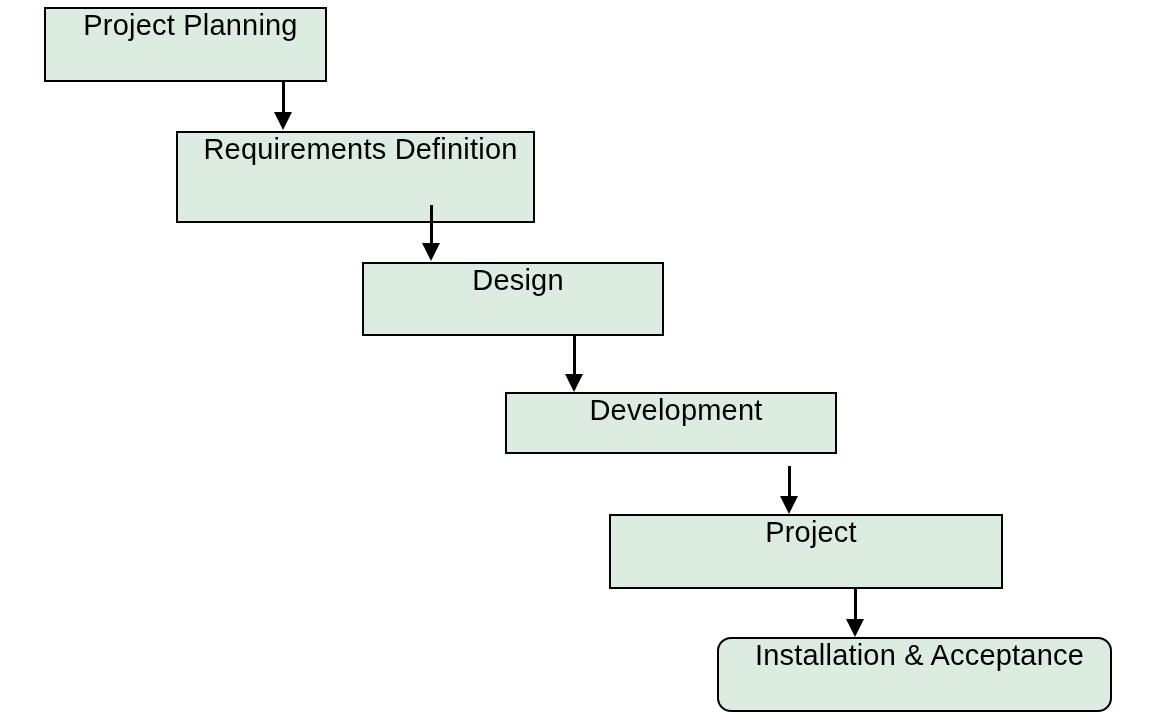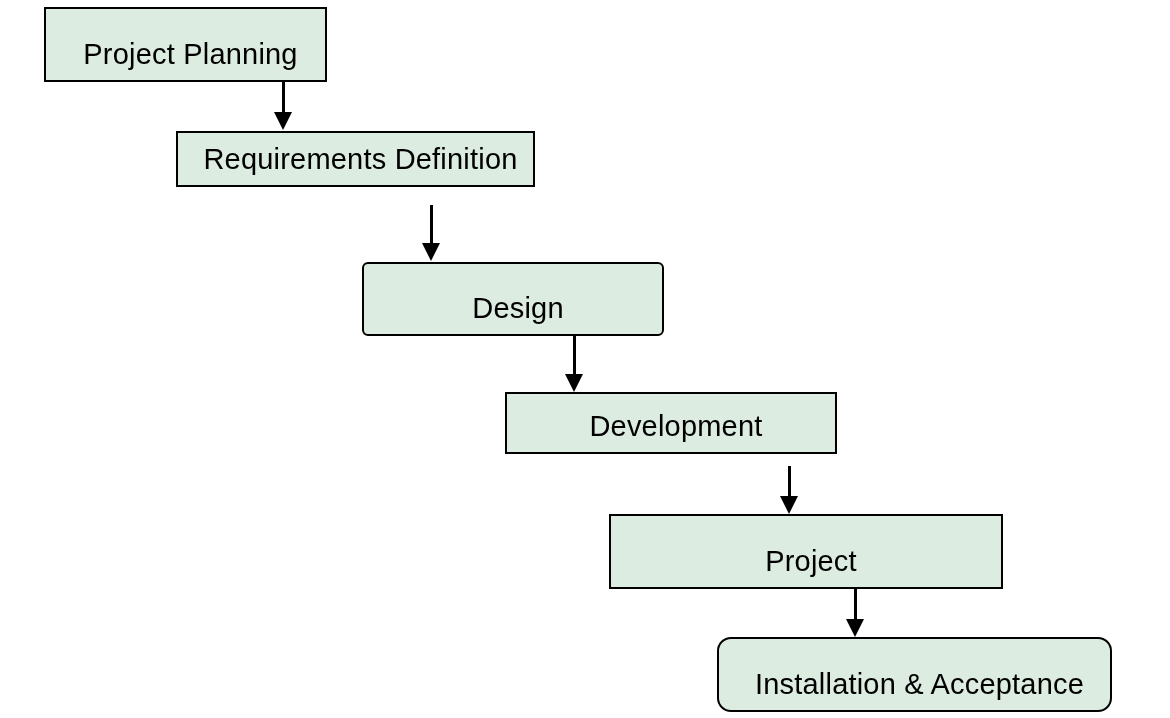--- a/index.html
+++ b/index.html
@@ -14,35 +14,35 @@
     background: var(--bg, #ffffff);
     font-family: "Liberation Sans", "DejaVu Sans", sans-serif;
     overflow: hidden;
   }
   .node {
     position: absolute;
     box-sizing: border-box;
     background: var(--fill, #dcece0);
     border: 2.5px solid var(--stroke, #000000);
     display: flex;
-    align-items: flex-end;
+    align-items: flex-start;
     justify-content: center;
     padding-bottom: 9px; 
     padding-left: 10px;
   }
   .node span {
     font-size: 29px;
     color: var(--text, #000000);
     letter-spacing: 0.2px;
     white-space: nowrap;
   }
   
   .n1 { left: 44px;  top: 7px;   width: 283px; height: 75px; }
-  .n2 { left: 176px; top: 131px; width: 359px; height: 56px; }
-  .n3 { left: 362px; top: 262px; width: 302px; height: 74px; border-radius: 6px; }
+  .n2 { left: 176px; top: 131px; width: 359px; height: 92px; }
+  .n3 { left: 362px; top: 262px; width: 302px; height: 74px; }
   .n4 { left: 505px; top: 392px; width: 332px; height: 62px; }
   .n5 { left: 609px; top: 514px; width: 394px; height: 75px; }
   .n6 { left: 717px; top: 637px; width: 395px; height: 75px; border-radius: 14px; }
 
   .arrow {
     position: absolute;
     width: 18px;
     display: flex;
     flex-direction: column;
     align-items: center;

